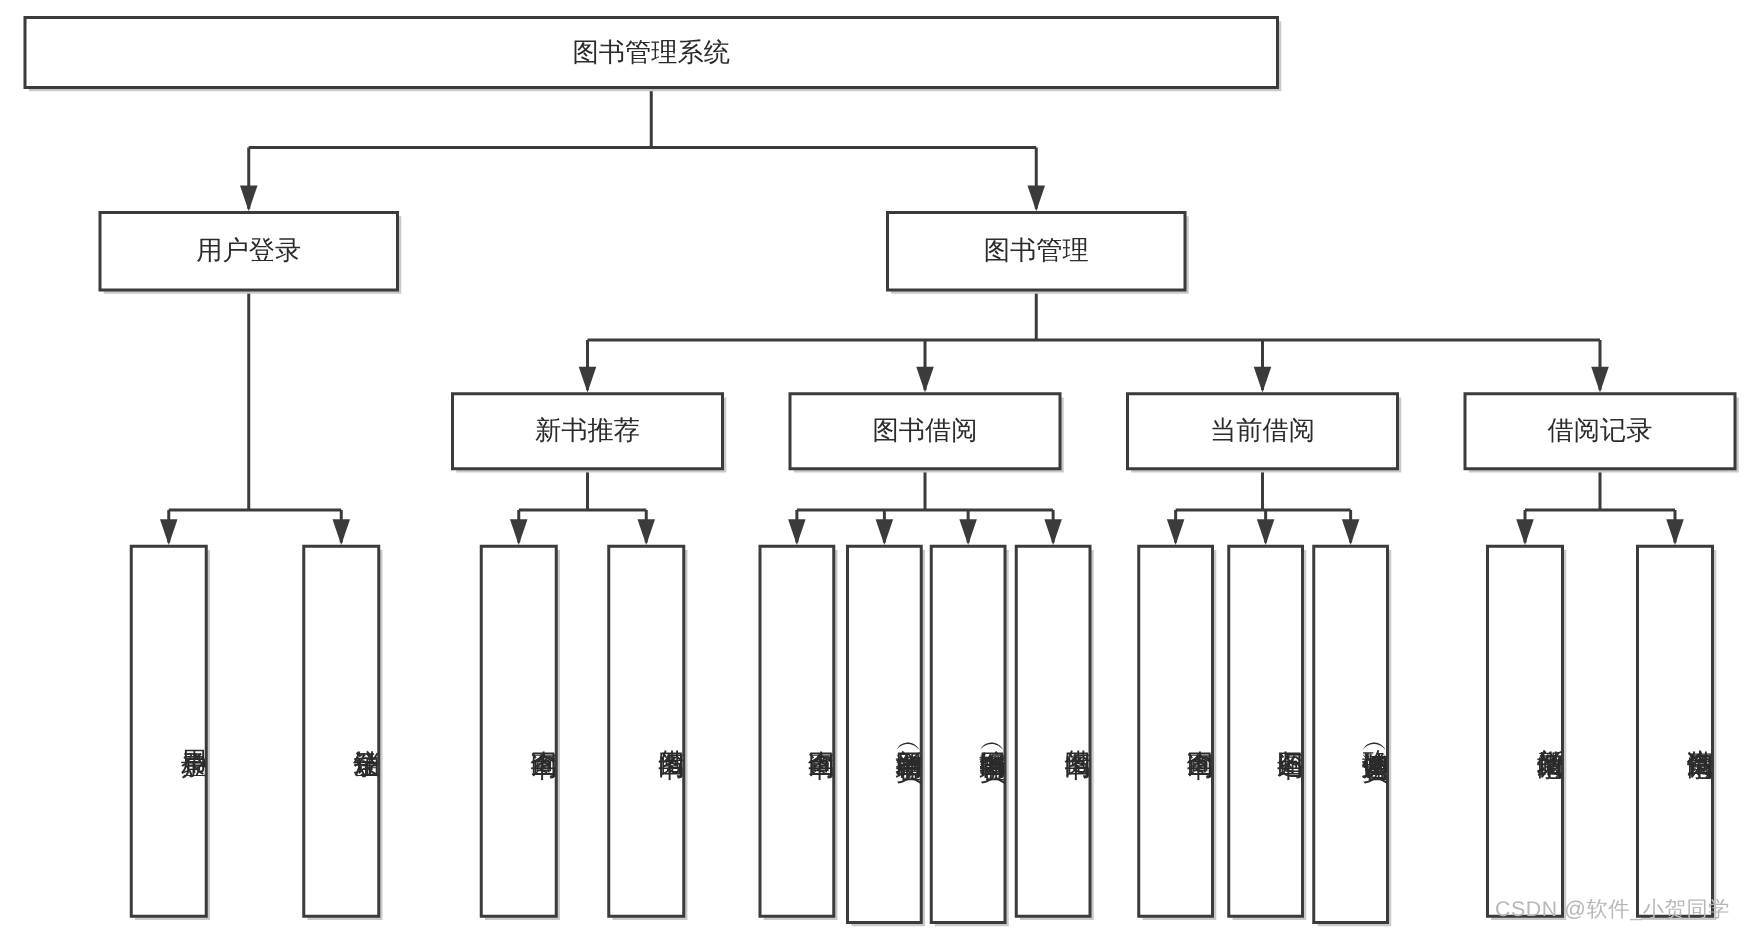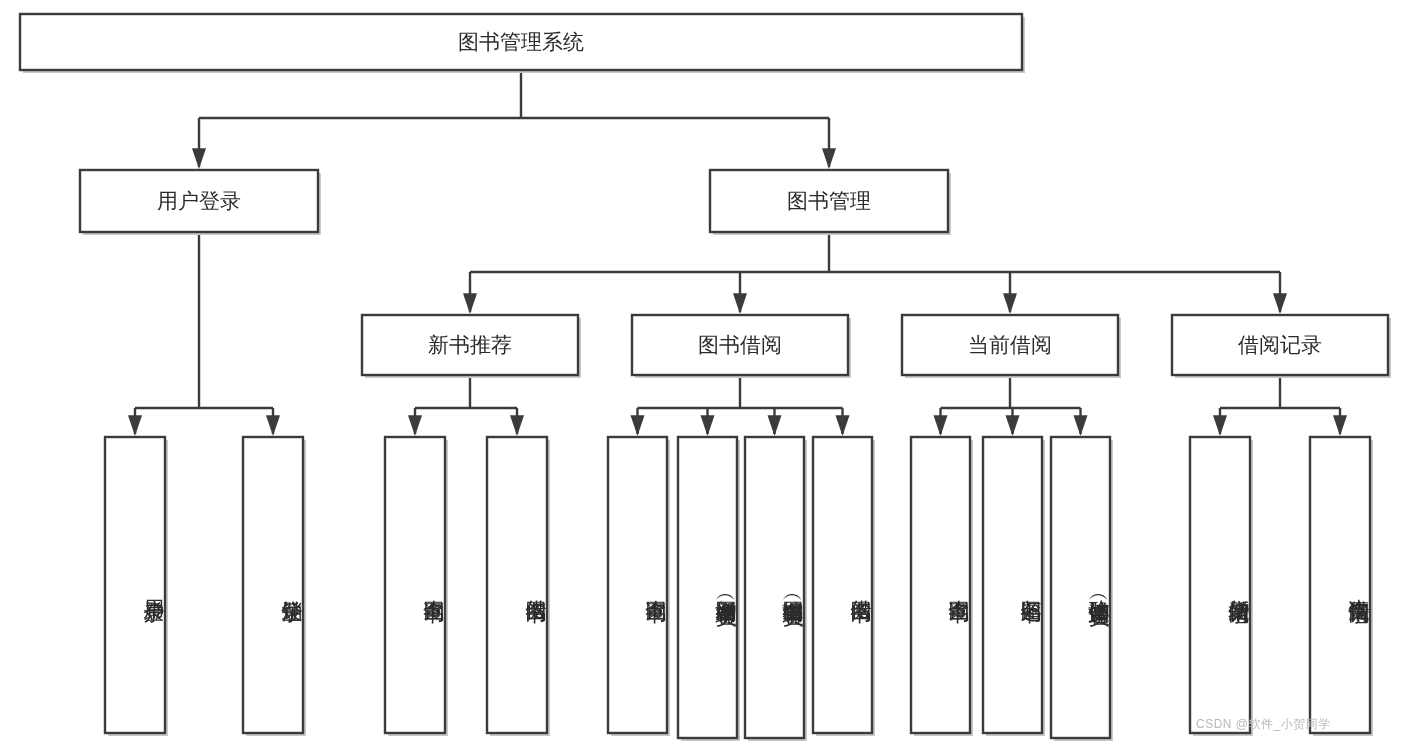--- a/index.html
+++ b/index.html
@@ -65,21 +65,21 @@
     letter-spacing: 1px;
     display: flex;
     align-items: flex-start;
     justify-content: center;
     white-space: nowrap;
     pointer-events: none;
   }
   .watermark {
     position: absolute;
     font-family: "Liberation Sans", "DejaVu Sans", sans-serif;
-    font-size: 12px;
+    font-size: 17px;
     color: #b8b8b8;
     white-space: nowrap;
     letter-spacing: 0.5px;
   }
 </style>
 </head>
 <body>
 
 <div id="diagram-root">
 

